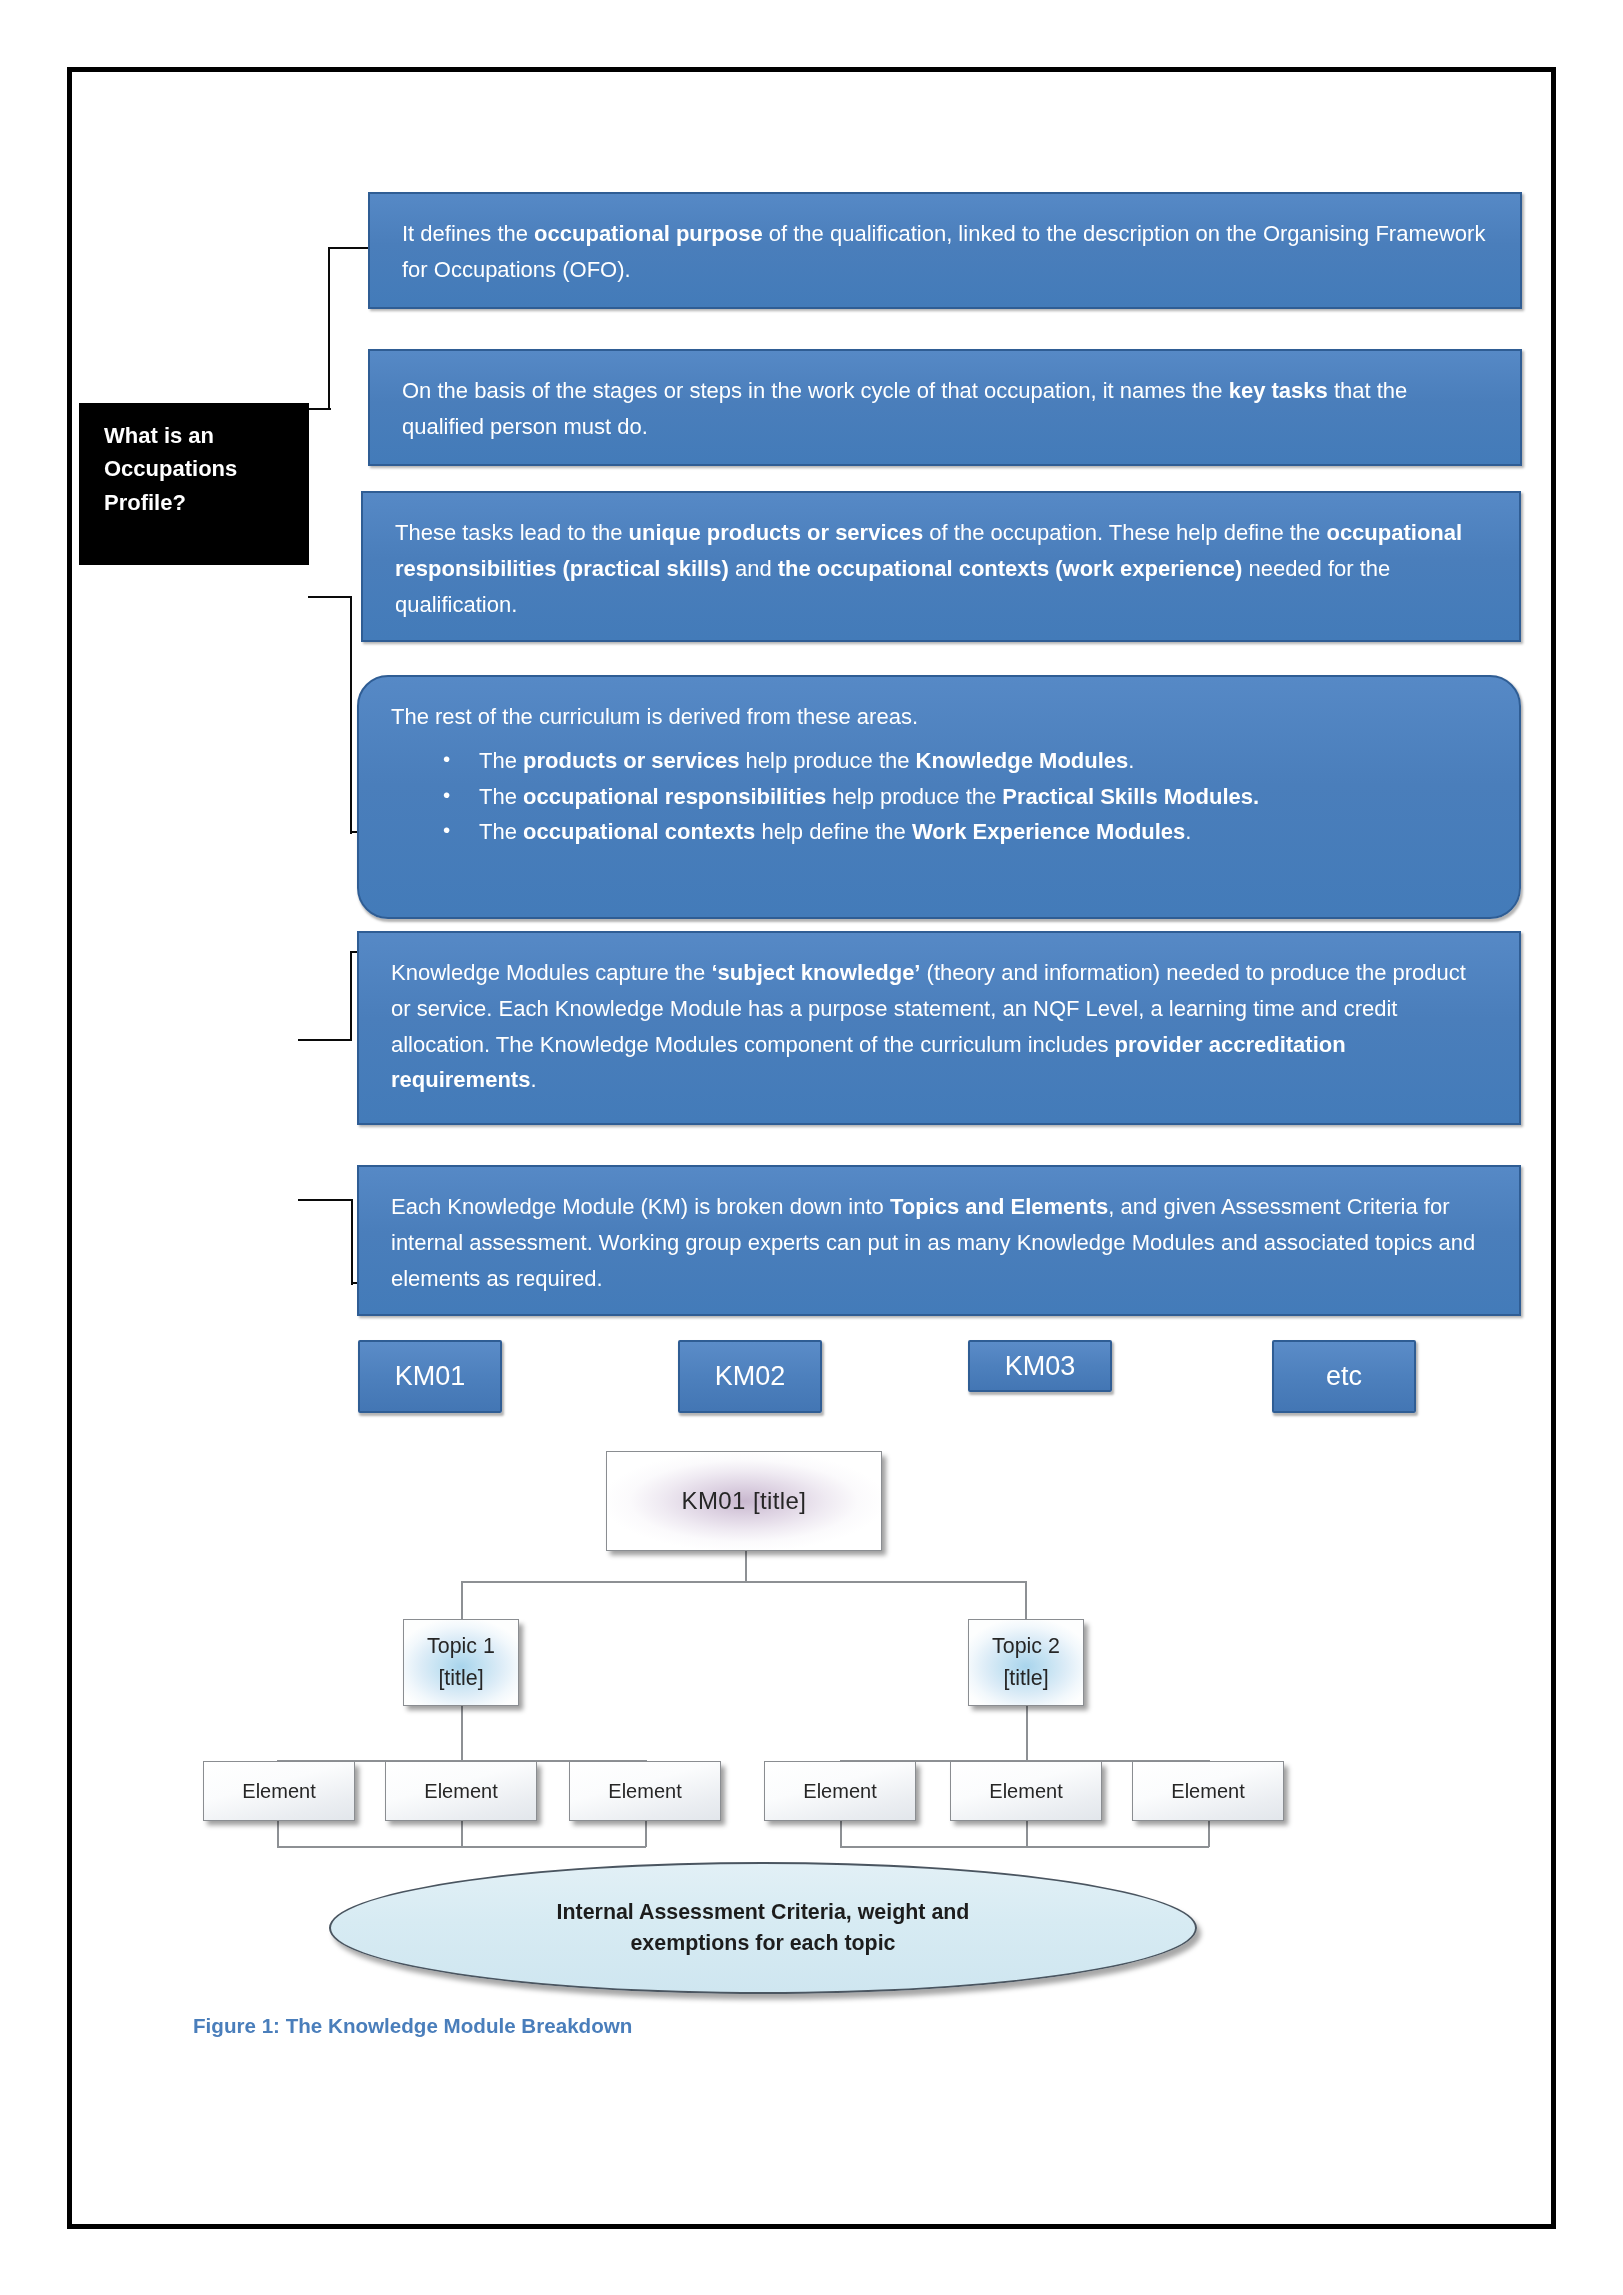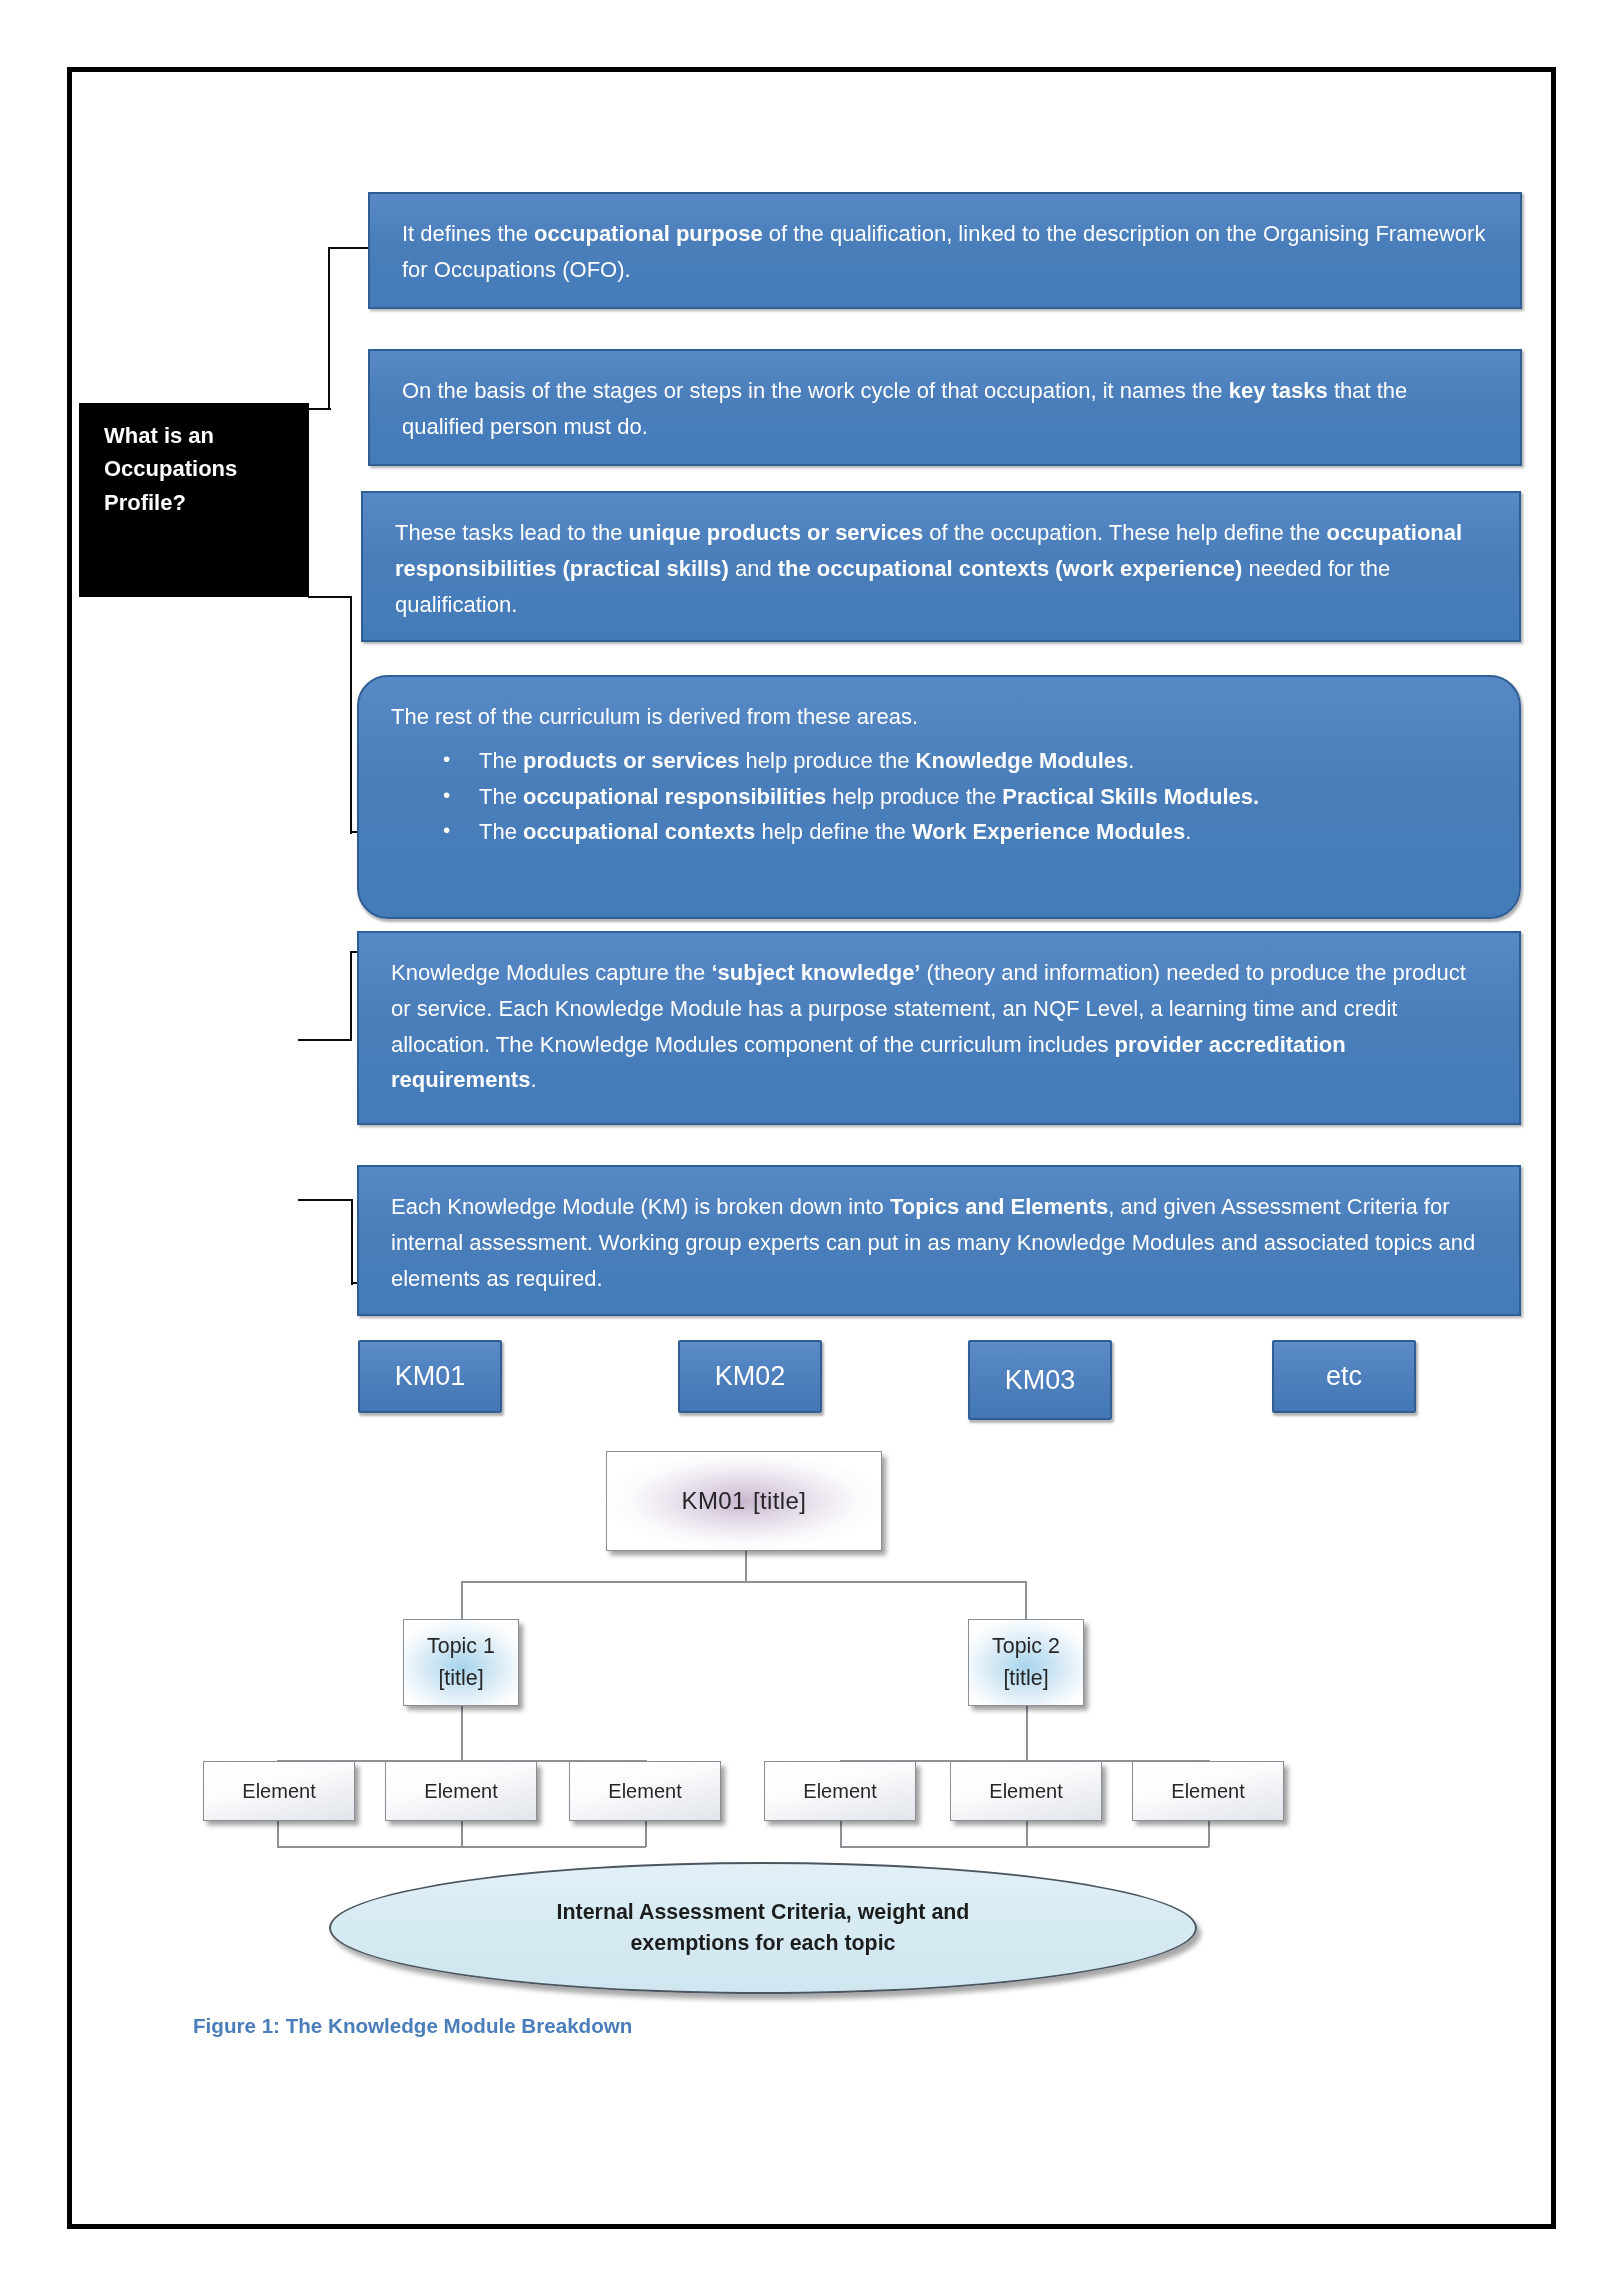--- a/index.html
+++ b/index.html
@@ -165,21 +165,21 @@
   <div class="page-frame"></div>
 
   <div class="conn h" style="left:328px; top:247px; width:41px;"></div>
   <div class="conn v" style="left:328px; top:247px; height:163px;"></div>
   <div class="conn h" style="left:308px; top:408px; width:23px;"></div>
 
   <div class="conn h" style="left:308px; top:596px; width:44px;"></div>
   <div class="conn v" style="left:350px; top:596px; height:238px;"></div>
   <div class="conn h" style="left:350px; top:831px; width:25px;"></div>
 
-  <div class="black-label" style="left:79px; top:403px; width:230px; height:194px;">
+  <div class="black-label" style="left:79px; top:403px; width:230px; height:162px;">
     <div>What is an</div>
     <div>Occupations</div>
     <div>Profile?</div>
   </div>
 
   <div class="blue-box" style="left:368px; top:192px; width:1154px; height:117px;">
     <p>It defines the <b>occupational purpose</b> of the qualification, linked to the description on the Organising Framework for Occupations (OFO).</p>
   </div>
 
   <div class="blue-box" style="left:368px; top:349px; width:1154px; height:117px;">
@@ -215,21 +215,21 @@
   <div class="blue-box" style="left:357px; top:1165px; width:1164px; height:151px;">
     <p>Each Knowledge Module (KM) is broken down into <b>Topics and Elements</b>, and given Assessment Criteria for internal assessment. Working group experts can put in as many Knowledge Modules and associated topics and elements as required.</p>
   </div>
 
   <div class="km-chip" style="left:358px; top:1340px; width:144px; height:73px;">
     <span>KM01</span>
   </div>
   <div class="km-chip" style="left:678px; top:1340px; width:144px; height:73px;">
     <span>KM02</span>
   </div>
-  <div class="km-chip" style="left:968px; top:1340px; width:144px; height:80px;">
+  <div class="km-chip" style="left:968px; top:1340px; width:144px; height:52px;">
     <span>KM03</span>
   </div>
   <div class="km-chip" style="left:1272px; top:1340px; width:144px; height:73px;">
     <span>etc</span>
   </div>
 
   <div class="tree-line v" style="left:745px; top:1550px; height:33px;"></div>
   <div class="tree-line h" style="left:461px; top:1581px; width:566px;"></div>
   <div class="tree-line v" style="left:461px; top:1581px; height:38px;"></div>
   <div class="tree-line v" style="left:1025px; top:1581px; height:38px;"></div>

